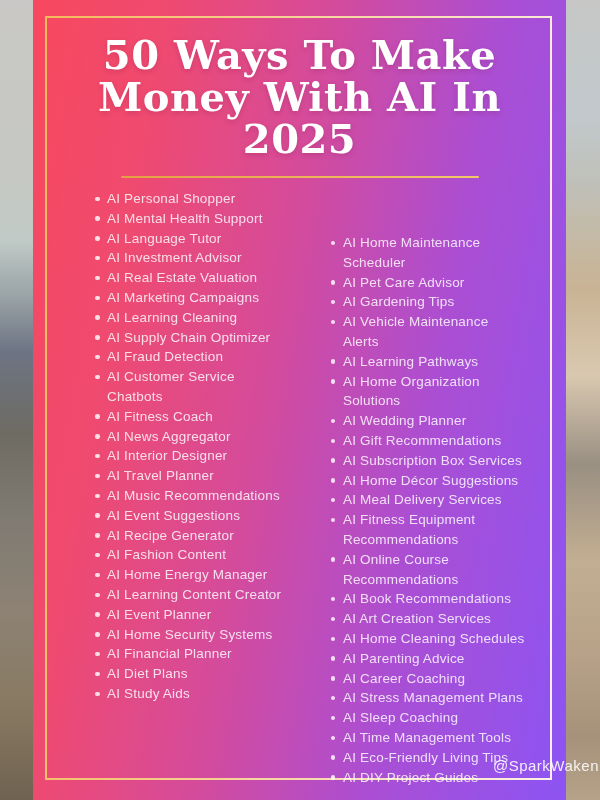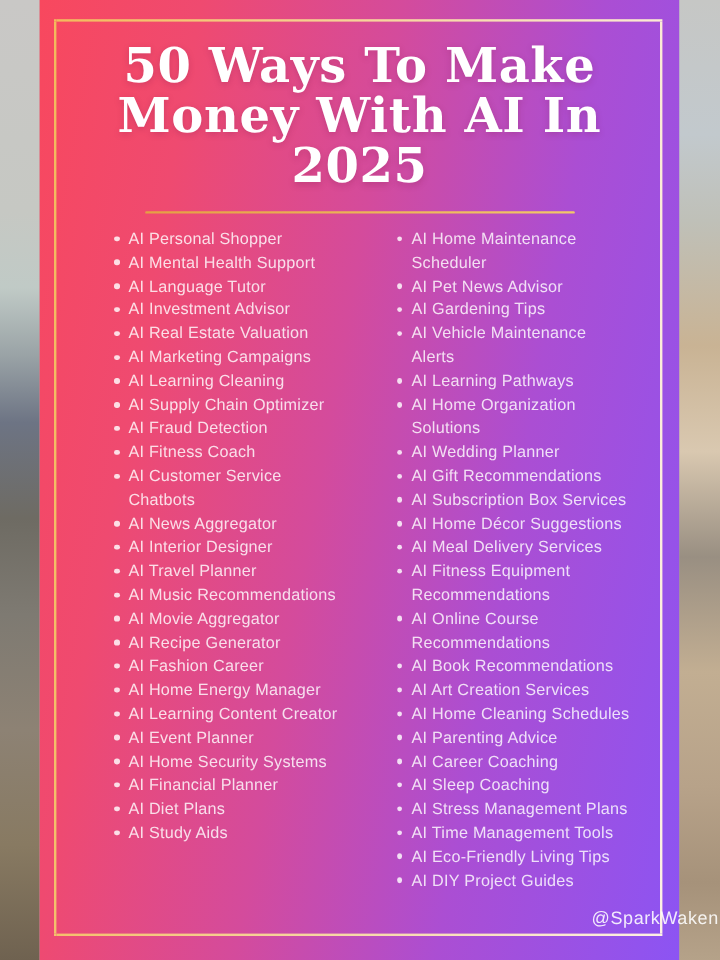--- a/index.html
+++ b/index.html
@@ -49,21 +49,21 @@
   }
 
   .divider {
     width:358px; height:2px; margin:16px auto 0;
     background:linear-gradient(to right, #e59f44, #f2c869);
     border-radius:1px;
   }
 
   .columns { display:flex; margin-top:11px; padding-left:62px;gap:28px; }
   ul.col { list-style:none; margin:0; padding:0; width:215px; }
-  ul.col.right { width:243px; }
+  ul.col.right { width:243px;margin-top:44px; }
   ul.col li {
     position:relative; padding-left:12px;
     font-size:13.5px; line-height:19.8px; letter-spacing:0.2px;
     color:rgba(255,255,255,0.82);
     white-space:pre-line;
   }
   ul.col li .dot {
     position:absolute; left:0; top:7.6px;
     width:4.5px; height:4.5px; border-radius:50%;
     background:rgba(255,255,255,0.82);
@@ -96,64 +96,64 @@
       <ul class="col left">
           <li><span class="dot"></span><span>AI Personal Shopper</span></li>
           <li><span class="dot"></span><span>AI Mental Health Support</span></li>
           <li><span class="dot"></span><span>AI Language Tutor</span></li>
           <li><span class="dot"></span><span>AI Investment Advisor</span></li>
           <li><span class="dot"></span><span>AI Real Estate Valuation</span></li>
           <li><span class="dot"></span><span>AI Marketing Campaigns</span></li>
           <li><span class="dot"></span><span>AI Learning Cleaning</span></li>
           <li><span class="dot"></span><span>AI Supply Chain Optimizer</span></li>
           <li><span class="dot"></span><span>AI Fraud Detection</span></li>
-          <li><span class="dot"></span><span>AI Fitness Coach</span></li>
           <li><span class="dot"></span><span>AI Customer Service
 Chatbots</span></li>
+          <li><span class="dot"></span><span>AI Fitness Coach</span></li>
           <li><span class="dot"></span><span>AI News Aggregator</span></li>
           <li><span class="dot"></span><span>AI Interior Designer</span></li>
           <li><span class="dot"></span><span>AI Travel Planner</span></li>
           <li><span class="dot"></span><span>AI Music Recommendations</span></li>
-          <li><span class="dot"></span><span>AI Movie Aggregator</span></li>
+          <li><span class="dot"></span><span>AI Event Suggestions</span></li>
           <li><span class="dot"></span><span>AI Recipe Generator</span></li>
-          <li><span class="dot"></span><span>AI Fashion Career</span></li>
+          <li><span class="dot"></span><span>AI Fashion Content</span></li>
           <li><span class="dot"></span><span>AI Home Energy Manager</span></li>
           <li><span class="dot"></span><span>AI Learning Content Creator</span></li>
           <li><span class="dot"></span><span>AI Event Planner</span></li>
           <li><span class="dot"></span><span>AI Home Security Systems</span></li>
           <li><span class="dot"></span><span>AI Financial Planner</span></li>
           <li><span class="dot"></span><span>AI Diet Plans</span></li>
           <li><span class="dot"></span><span>AI Study Aids</span></li>
         </ul>
       <ul class="col right">
           <li><span class="dot"></span><span>AI Home Maintenance
 Scheduler</span></li>
-          <li><span class="dot"></span><span>AI Pet News Advisor</span></li>
+          <li><span class="dot"></span><span>AI Pet Care Advisor</span></li>
           <li><span class="dot"></span><span>AI Gardening Tips</span></li>
           <li><span class="dot"></span><span>AI Vehicle Maintenance
 Alerts</span></li>
           <li><span class="dot"></span><span>AI Learning Pathways</span></li>
           <li><span class="dot"></span><span>AI Home Organization
 Solutions</span></li>
           <li><span class="dot"></span><span>AI Wedding Planner</span></li>
           <li><span class="dot"></span><span>AI Gift Recommendations</span></li>
           <li><span class="dot"></span><span>AI Subscription Box Services</span></li>
           <li><span class="dot"></span><span>AI Home Décor Suggestions</span></li>
           <li><span class="dot"></span><span>AI Meal Delivery Services</span></li>
           <li><span class="dot"></span><span>AI Fitness Equipment
 Recommendations</span></li>
           <li><span class="dot"></span><span>AI Online Course
 Recommendations</span></li>
           <li><span class="dot"></span><span>AI Book Recommendations</span></li>
           <li><span class="dot"></span><span>AI Art Creation Services</span></li>
           <li><span class="dot"></span><span>AI Home Cleaning Schedules</span></li>
           <li><span class="dot"></span><span>AI Parenting Advice</span></li>
           <li><span class="dot"></span><span>AI Career Coaching</span></li>
+          <li><span class="dot"></span><span>AI Stress Management Plans</span></li>
           <li><span class="dot"></span><span>AI Sleep Coaching</span></li>
-          <li><span class="dot"></span><span>AI Stress Management Plans</span></li>
           <li><span class="dot"></span><span>AI Time Management Tools</span></li>
           <li><span class="dot"></span><span>AI Eco-Friendly Living Tips</span></li>
           <li><span class="dot"></span><span>AI DIY Project Guides</span></li>
         </ul>
     </div>
 
     <div class="footer">@SparkWaken</div>
   </div>
 
 </div>

